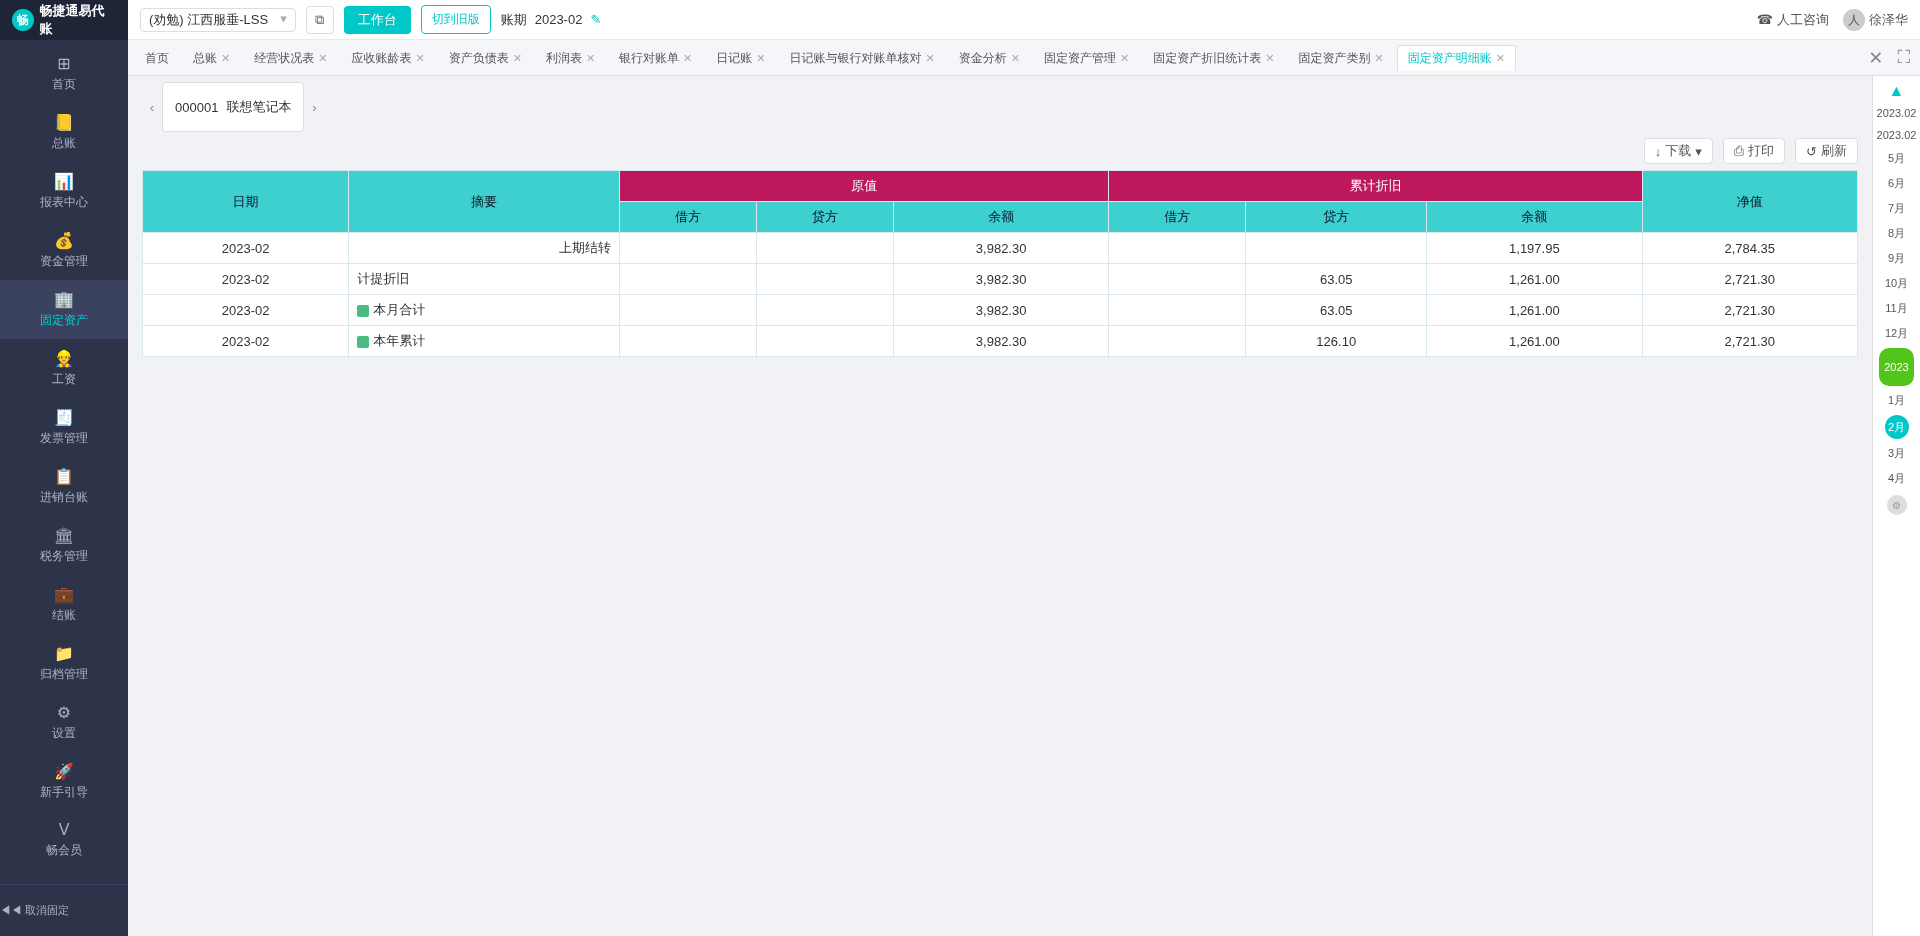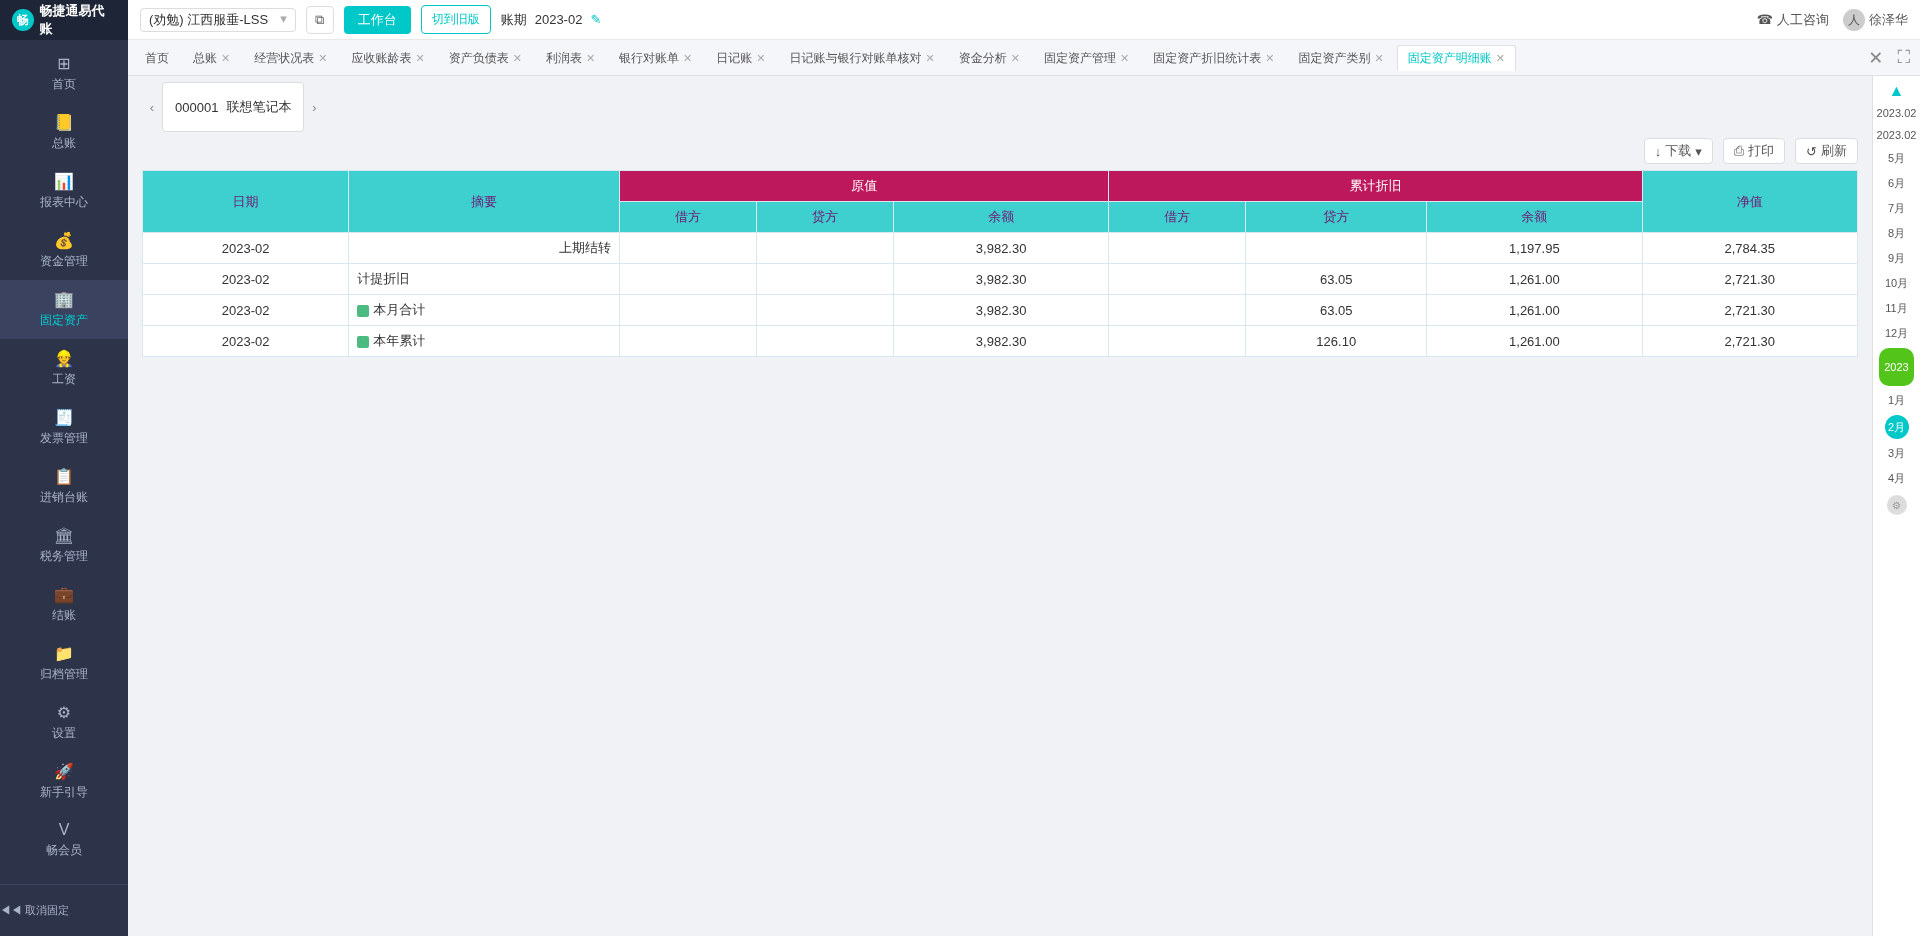--- a/index.html
+++ b/index.html
@@ -187,21 +187,21 @@
       font-size: 13px;
       background: #fff;
     }
     .data-table th, .data-table td {
       border: 1px solid #d9e8ee;
       text-align: center;
       padding: 6px 8px;
     }
     .data-table th {
       background: #3ecfcf;
-      color: #701a75;
+      color: #0f172a;
       font-weight: normal;
     }
     .data-table th.group-header {
       background: #be185d;
       color: #fff;
     }
     .data-table td { color: #333; }
     .tag-green {
       display: inline-block; width: 12px; height: 12px;
       background: #4cbb7f; border-radius: 2px; margin-right: 4px; vertical-align: middle;

